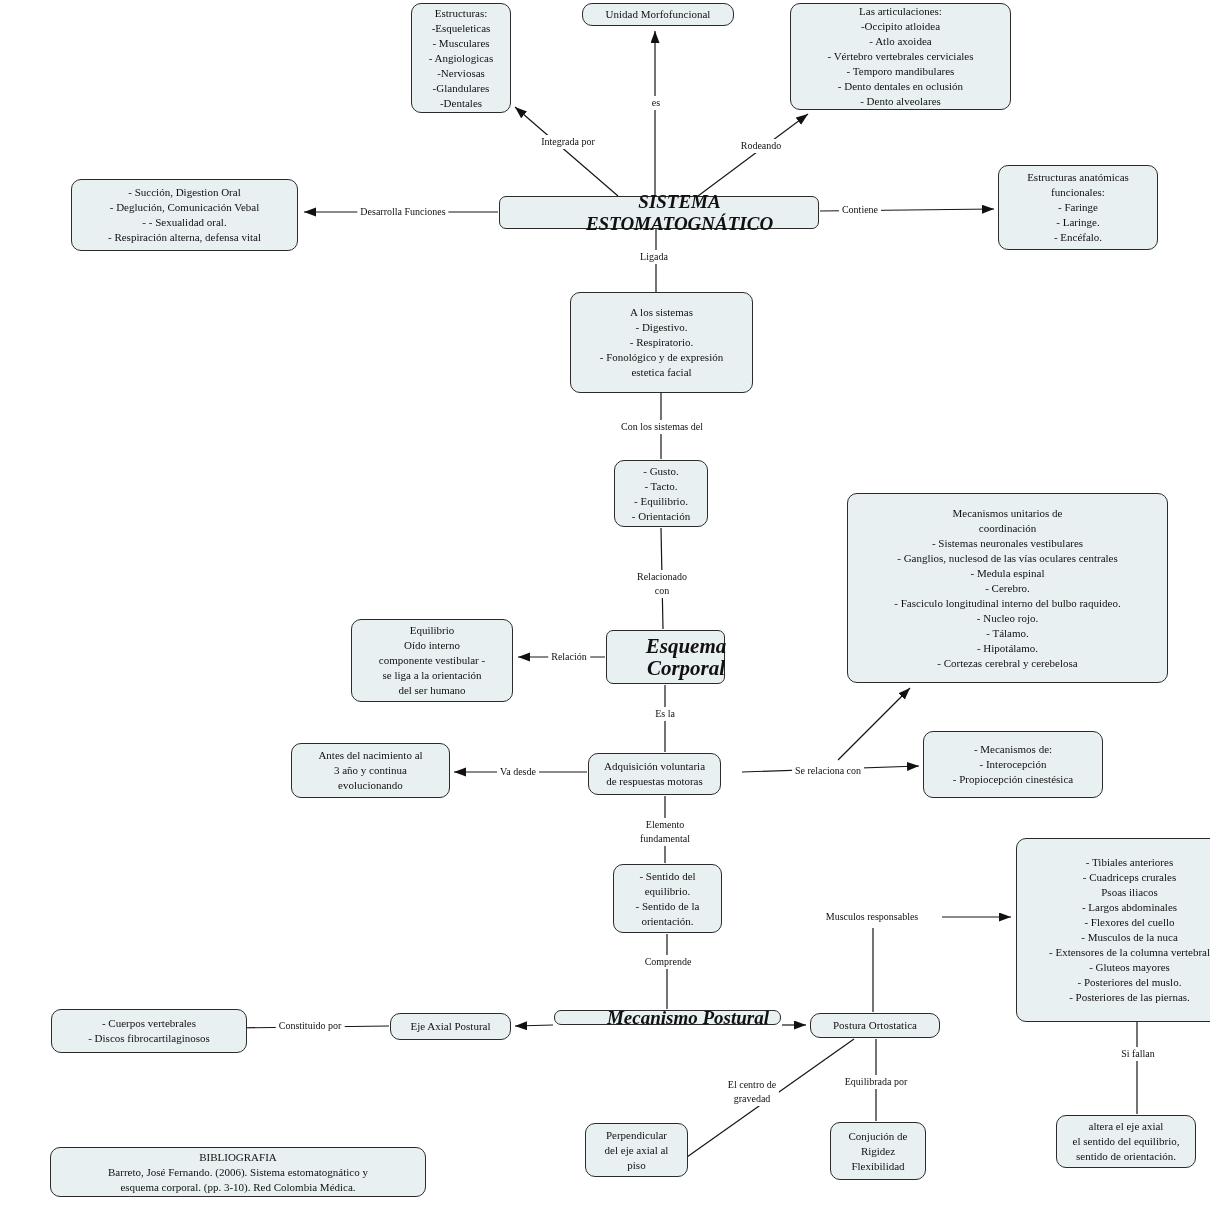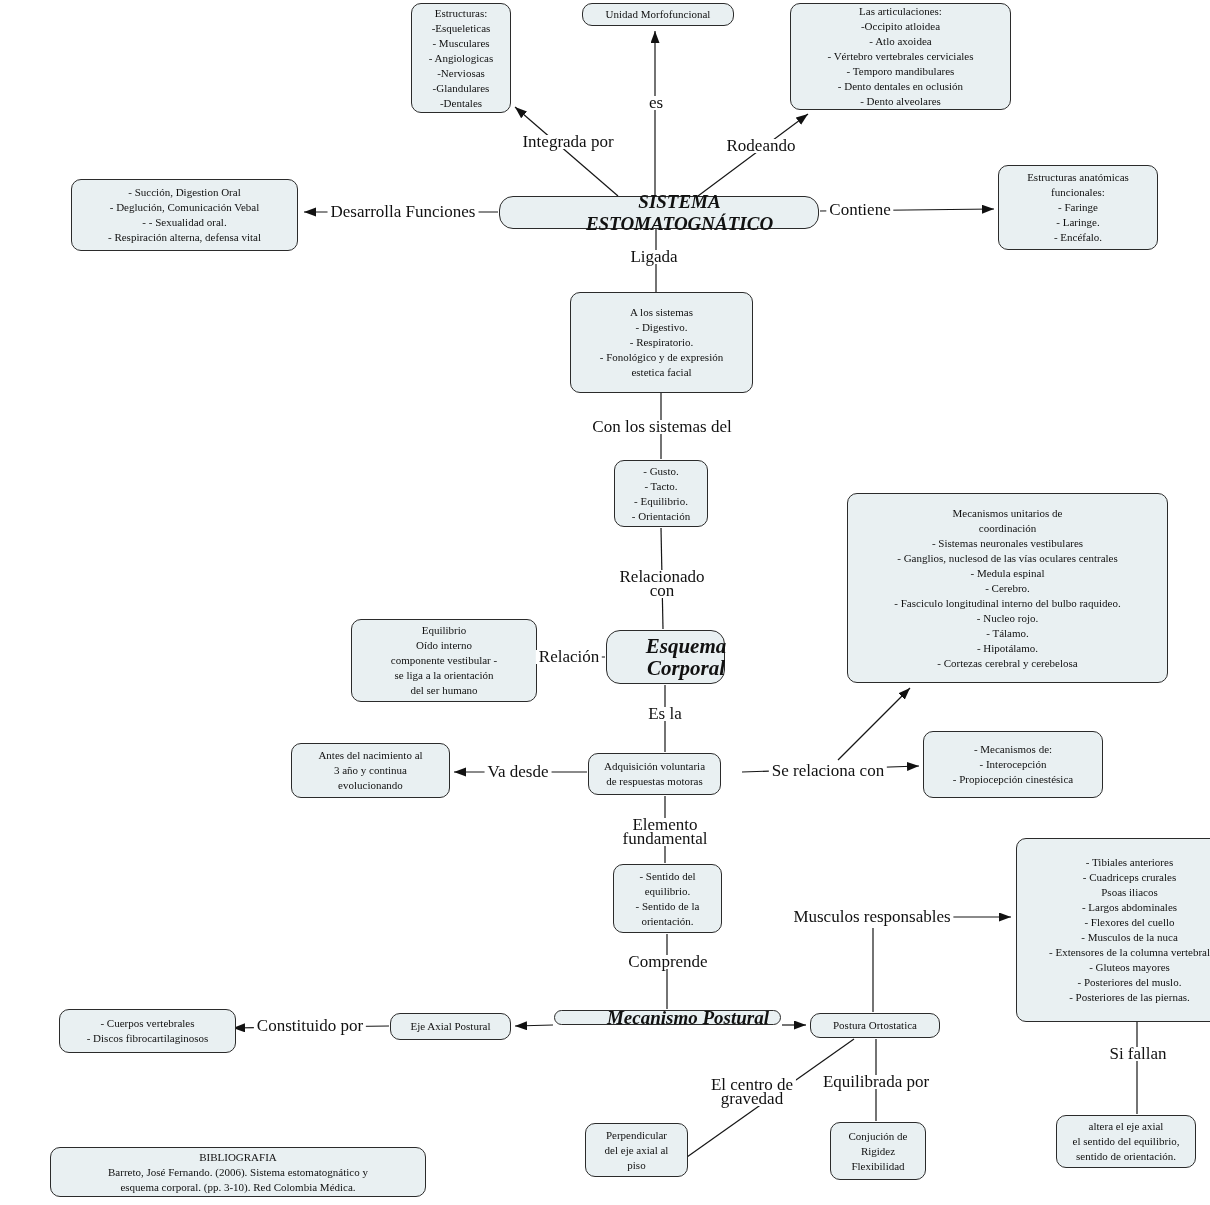--- a/index.html
+++ b/index.html
@@ -17,25 +17,25 @@
     margin-left:48px;
   }
   svg.connectors{position:absolute;left:0;top:0;width:1210px;height:1205px;}
   svg.connectors line{stroke:var(--line-color);stroke-width:1.2;}
   .node{
     position:absolute;background:var(--node-fill);border:1px solid var(--node-border);
     border-radius:10px;display:flex;align-items:center;justify-content:center;
     text-align:center;white-space:pre-line;font-size:11px;line-height:15px;
     box-sizing:border-box;padding:2px 3px;
   }
-  .node.title{font-weight:bold;font-style:italic;font-size:19px;line-height:22px;border-radius:14px;padding-left:44px;}
+  .node.title{font-weight:bold;font-style:italic;font-size:19px;line-height:22px;border-radius:7px;padding-left:44px;}
   .node.title-sm{font-size:21px;line-height:22px;}
   .edge-label{
     position:absolute;transform:translate(-50%,-50%);background:var(--bg);
-    padding:0 3px;font-size:17px;line-height:14px;text-align:center;white-space:pre-line;
+    padding:0 3px;font-size:10px;line-height:14px;text-align:center;white-space:pre-line;
   }
 </style>
 </head>
 <body>
 
 <div id="cmap">
 
   <svg class="connectors" aria-hidden="true">
     <defs>
       <marker id="arrow" markerUnits="userSpaceOnUse" markerWidth="13" markerHeight="10" refX="12" refY="4.5" orient="auto">
@@ -108,21 +108,21 @@
 coordinación
 - Sistemas neuronales vestibulares
 - Ganglios, nuclesod de las vías oculares centrales
 - Medula espinal
 - Cerebro.
 - Fasciculo longitudinal interno del bulbo raquideo.
 - Nucleo rojo.
 - Tálamo.
 - Hipotálamo.
 - Cortezas cerebral y cerebelosa</div>
-  <div class="node" style="left:303px;top:619px;width:186px;height:83px">Equilibrio
+  <div class="node" style="left:303px;top:619px;width:162px;height:83px">Equilibrio
 Oído interno
 componente vestibular -
 se liga a la orientación
 del ser humano</div>
   <div class="node title title-sm" style="left:558px;top:630px;width:119px;height:54px">Esquema
 Corporal</div>
   <div class="node" style="left:243px;top:743px;width:159px;height:55px">Antes del nacimiento al
 3 año y continua
 evolucionando</div>
   <div class="node" style="left:540px;top:753px;width:133px;height:42px">Adquisición voluntaria
@@ -137,21 +137,21 @@
   <div class="node" style="left:968px;top:838px;width:227px;height:184px">- Tibiales anteriores
 - Cuadriceps crurales
 Psoas iliacos
 - Largos abdominales
 - Flexores del cuello
 - Musculos de la nuca
 - Extensores de la columna vertebral
 - Gluteos mayores
 - Posteriores del muslo.
 - Posteriores de las piernas.</div>
-  <div class="node" style="left:11px;top:1009px;width:177px;height:44px">- Cuerpos vertebrales
+  <div class="node" style="left:3px;top:1009px;width:196px;height:44px">- Cuerpos vertebrales
 - Discos fibrocartilaginosos</div>
   <div class="node" style="left:342px;top:1013px;width:121px;height:27px">Eje Axial Postural</div>
   <div class="node title" style="left:506px;top:1010px;width:227px;height:15px">Mecanismo Postural</div>
   <div class="node" style="left:762px;top:1013px;width:130px;height:25px">Postura Ortostatica</div>
   <div class="node" style="left:537px;top:1123px;width:103px;height:54px">Perpendicular
 del eje axial al
 piso</div>
   <div class="node" style="left:782px;top:1122px;width:96px;height:58px">Conjución de
 Rigidez
 Flexibilidad</div>

